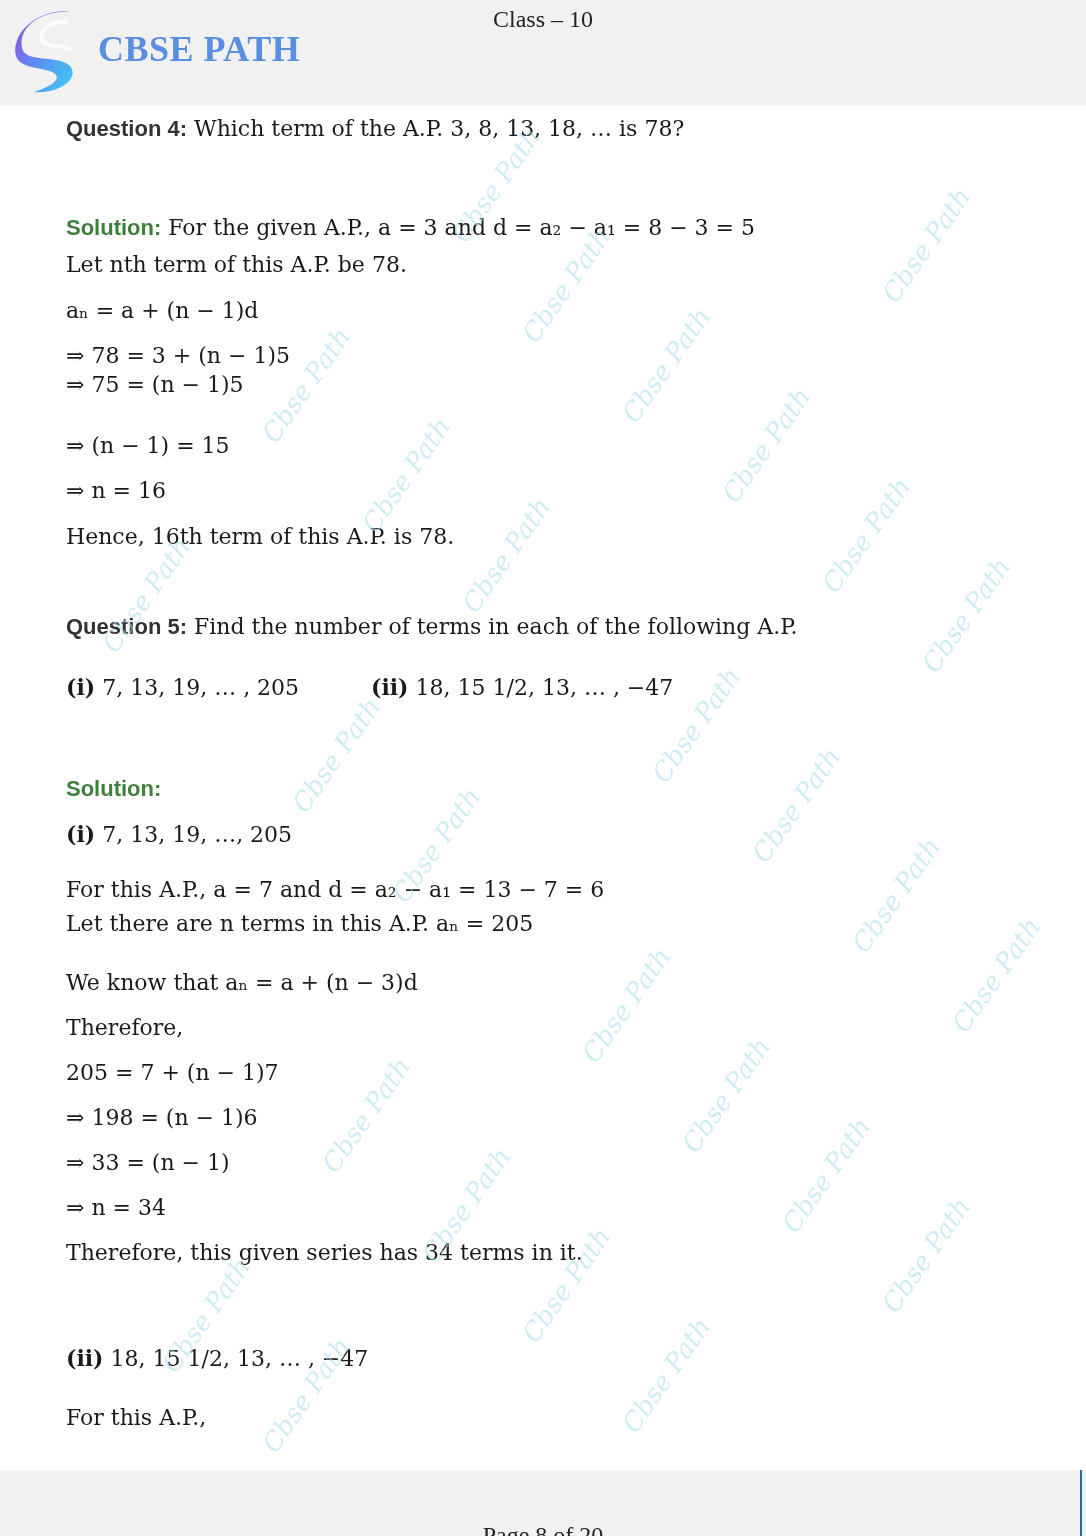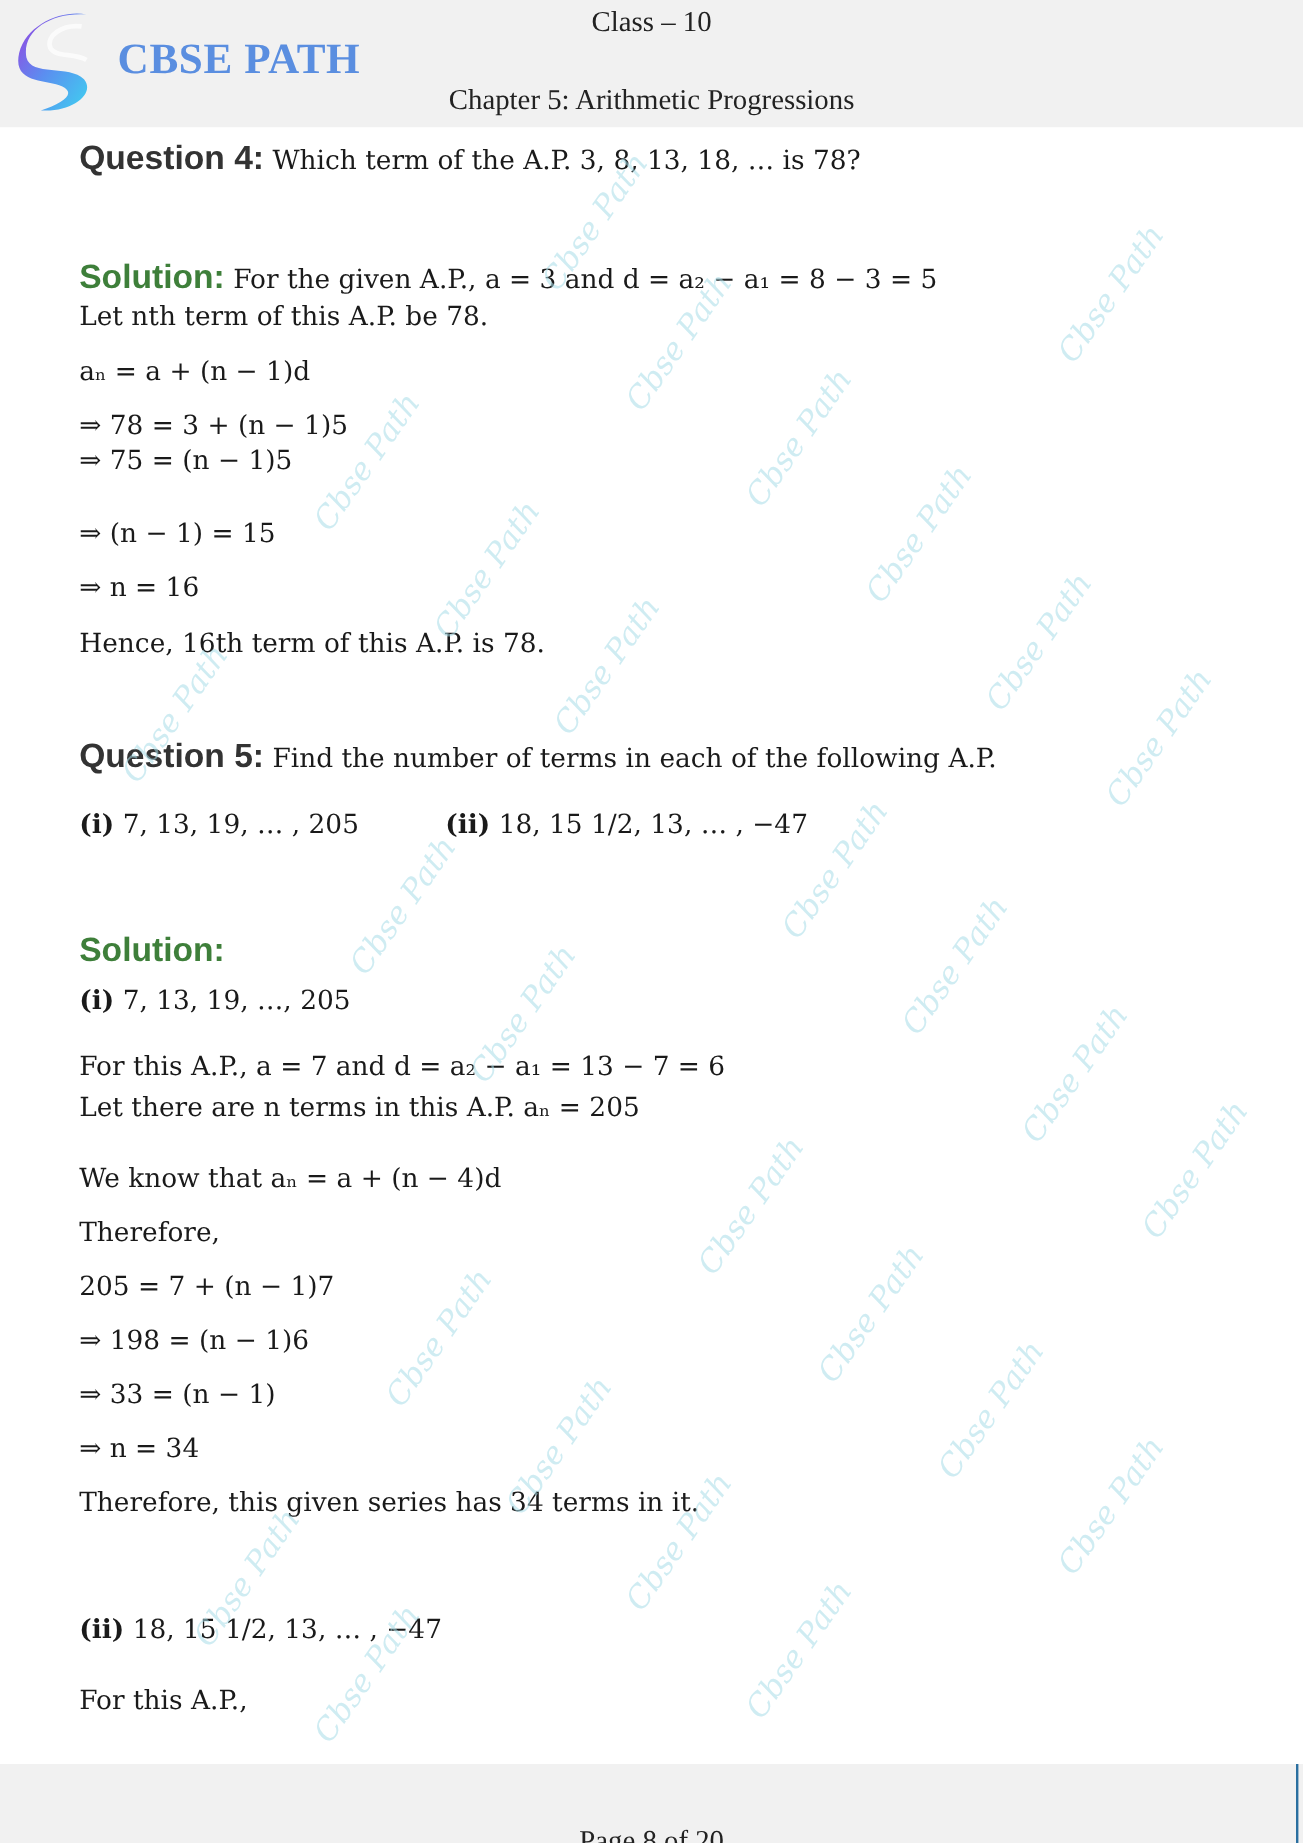--- a/index.html
+++ b/index.html
@@ -6,21 +6,21 @@
   body { width:1086px; height:1536px; background:#ffffff; position:relative; overflow:hidden;
          font-family:"DejaVu Serif", serif; color:#1a1a1a; }
   .header { position:absolute; left:0; top:0; width:1086px; height:106px; background:#f1f1f1; }
   .logo { position:absolute; left:12px; top:6px; width:80px; height:92px; }
   .brand { position:absolute; left:98px; top:28px; font-family:"Liberation Serif", serif; font-weight:bold;
            font-size:36px; color:#5a8ee0; letter-spacing:0.5px; }
   .htitle { position:absolute; left:300px; width:486px; text-align:center; font-family:"Liberation Serif", serif;
             font-size:24px; color:#222; }
   .content { position:absolute; left:66px; top:0; width:960px; font-size:22px; }
   .line { position:absolute; left:0; white-space:nowrap; }
-  .lbl { font-family:"Liberation Sans", sans-serif; font-weight:bold; font-size:28px; color:#333; }
+  .lbl { font-family:"Liberation Sans", sans-serif; font-weight:bold; font-size:22px; color:#333; }
   .sol { color:#3e7f3a; }
   .footer { position:absolute; left:0; top:1470px; width:1086px; height:66px; background:#f1f1f1; }
   .footer .pg { position:absolute; left:0; width:1086px; top:12px; text-align:center;
                 font-family:"Liberation Serif", serif; font-size:24px; color:#222;margin-top:40px; }
   .footer .bar { position:absolute; right:4px; top:0; width:2px; height:66px; background:#2a6fa0; }
   .wm { position:absolute; font-family:"DejaVu Serif", serif; font-style:italic; font-size:26px;
         color:#a9dde8; opacity:0.55; transform:rotate(-55deg); pointer-events:none; }
 </style>
 </head>
 <body>
@@ -32,21 +32,20 @@
         <stop offset="0" stop-color="#9b3fe0"></stop>
           <stop offset="0.5" stop-color="#5b8ef0"></stop>
           <stop offset="1" stop-color="#3fd0f0"></stop>
       </linearGradient>
     </defs>
     <path d="M60 6 C30 4 6 20 10 42 C14 58 46 48 58 60 C68 72 48 88 22 86 C40 80 52 72 40 66 C26 60 -2 64 4 38 C10 14 40 2 60 6 Z" fill="url(#g1)"></path>
     <path d="M56 16 C40 14 26 24 30 34 C34 42 50 38 60 44" fill="none" stroke="#ffffff" stroke-width="4" opacity="0.7"></path>
   </svg>
   <div class="brand">CBSE PATH</div>
   <div class="htitle" style="top:6px">Class – 10</div>
-  <div class="htitle" style="top:71px">Chapter 5: Arithmetic Progressions</div>
 </div>
 
 <div class="content">
   <div class="line" style="top:116px">
     <span class="lbl">Question 4:</span>
     <span>Which term of the A.P. 3, 8, 13, 18, … is 78?</span>
   </div>
   <div class="line" style="top:215px">
     <span class="lbl sol">Solution:</span>
     <span>For the given A.P., a = 3 and d = a₂ − a₁ = 8 − 3 = 5</span>
@@ -71,21 +70,21 @@
   </div>
 
   <div class="line" style="top:776px">
     <span class="lbl sol">Solution:</span>
   </div>
   <div class="line" style="top:821px">
     <b>(i)</b> <span>7, 13, 19, …, 205</span>
   </div>
   <div class="line" style="top:877px">For this A.P., a = 7 and d = a₂ − a₁ = 13 − 7 = 6</div>
   <div class="line" style="top:911px">Let there are n terms in this A.P. aₙ = 205</div>
-  <div class="line" style="top:970px">We know that aₙ = a + (n − 4)d</div>
+  <div class="line" style="top:970px">We know that aₙ = a + (n − 3)d</div>
   <div class="line" style="top:1015px">Therefore,</div>
   <div class="line" style="top:1060px">205 = 7 + (n − 1)7</div>
   <div class="line" style="top:1105px">⇒ 198 = (n − 1)6</div>
   <div class="line" style="top:1150px">⇒ 33 = (n − 1)</div>
   <div class="line" style="top:1195px">⇒ n = 34</div>
   <div class="line" style="top:1240px">Therefore, this given series has 34 terms in it.</div>
 
   <div class="line" style="top:1345px">
     <b>(ii)</b> <span>18, 15 1/2, 13, … , −47</span>
   </div>

